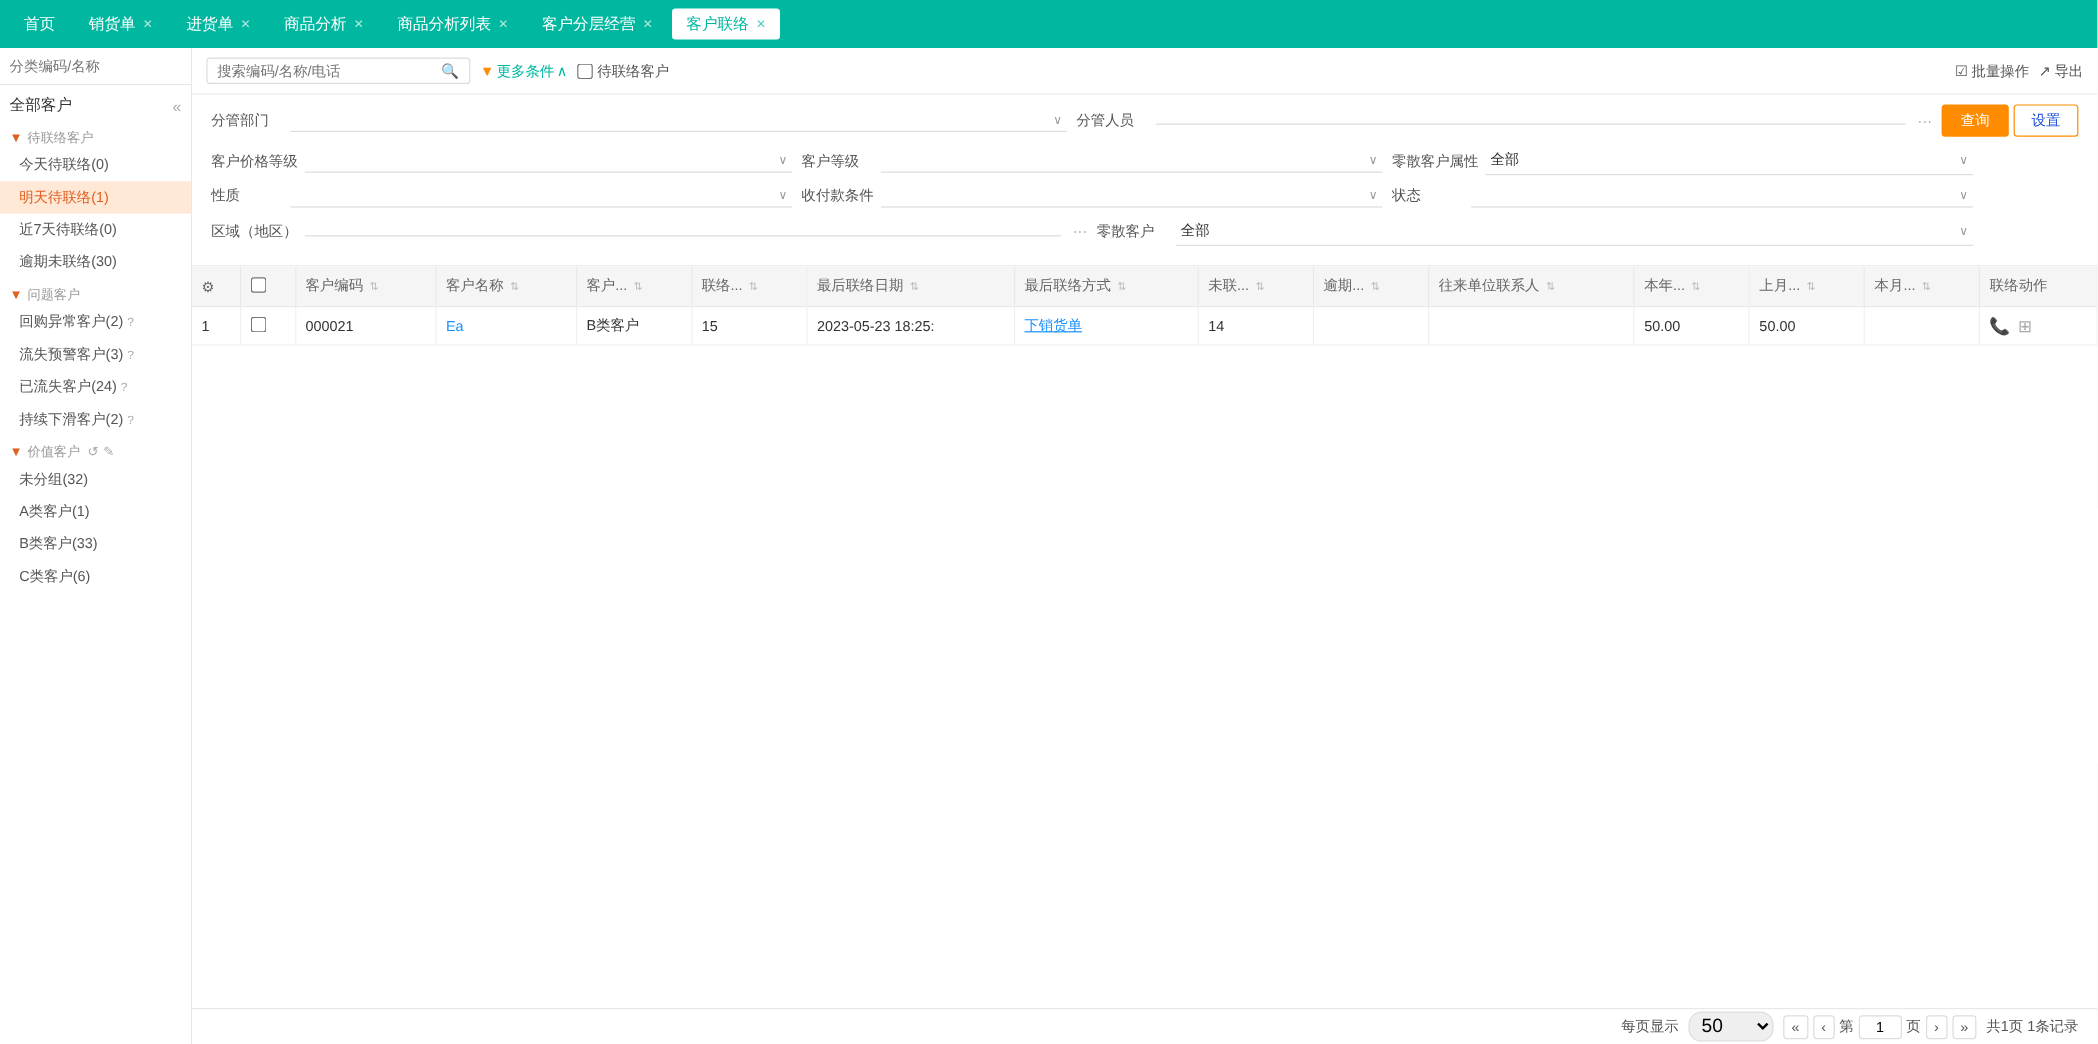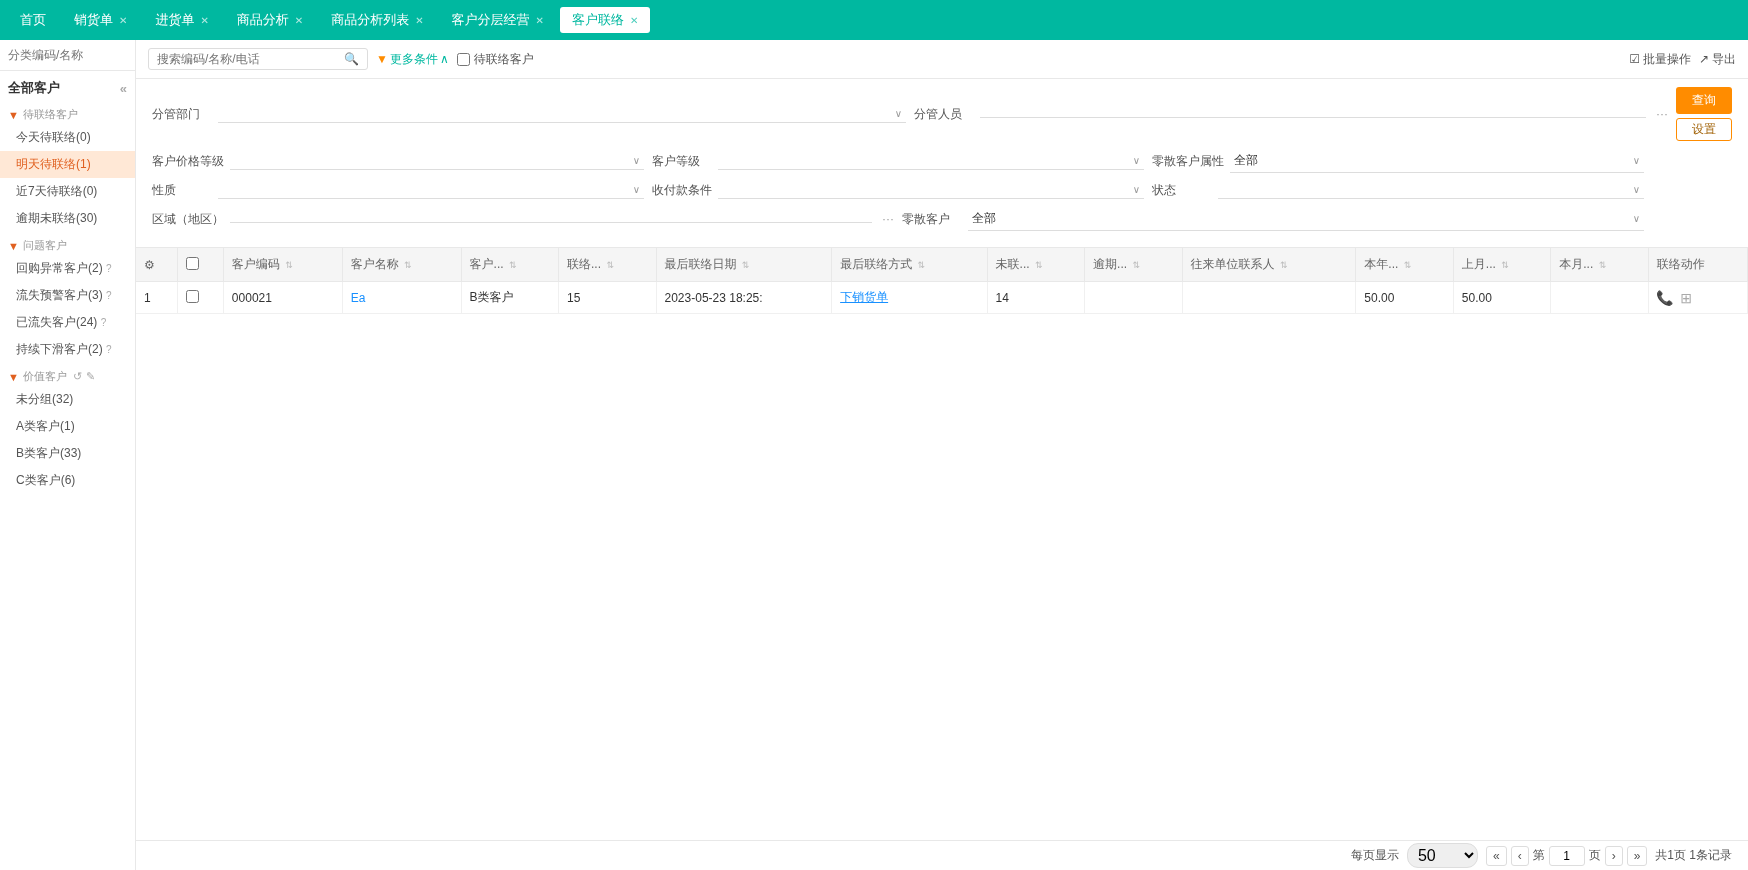--- a/index.html
+++ b/index.html
@@ -29,21 +29,21 @@
     .nav-close { font-size: 10px; opacity: 0.7; margin-left: 2px; }
 
     
     .main-layout {
       display: flex;
       height: calc(100vh - 40px);
     }
 
     
     .sidebar {
-      width: 136px;
+      width: 160px;
       background: #fff;
       border-right: 1px solid #e8e8e8;
       overflow-y: auto;
       flex-shrink: 0;
     }
     .sidebar-search {
       display: flex;
       align-items: center;
       padding: 8px;
       border-bottom: 1px solid #e8e8e8;
@@ -54,21 +54,21 @@
       border: none;
       outline: none;
       font-size: 12px;
       color: #999;
     }
     .sidebar-section-title {
       display: flex;
       align-items: center;
       justify-content: space-between;
       padding: 8px 8px 4px;
-      font-weight: bold;
+      font-weight: normal;
       font-size: 13px;
       color: #333;
     }
     .sidebar-group-label {
       padding: 6px 8px 2px;
       color: #999;
       font-size: 11px;
       display: flex;
       align-items: center;
       gap: 4px;
@@ -189,37 +189,37 @@
       background: transparent;
       display: flex;
       align-items: center;
       justify-content: space-between;
       cursor: pointer;
     }
     .filter-select-text { color: #bbb; }
     .chevron-icon { color: #999; font-size: 10px; }
     .filter-action {
       display: flex;
-      flex-direction: column;
+      flex-direction: row;
       gap: 4px;
       margin-left: auto;
       justify-content: center;
     }
     .btn-query {
       background: #ff8c00;
       color: #fff;
       border: none;
       border-radius: 3px;
       padding: 5px 16px;
       cursor: pointer;
       font-size: 12px;
     }
     .btn-setting {
       background: #fff;
-      color: #a16207;
+      color: #1d4ed8;
       border: 1px solid #ff8c00;
       border-radius: 3px;
       padding: 2px 14px;
       cursor: pointer;
       font-size: 12px;
     }
     .filter-dots { color: #999; cursor: pointer; margin-left: 4px; }
 
     
     .table-area {

